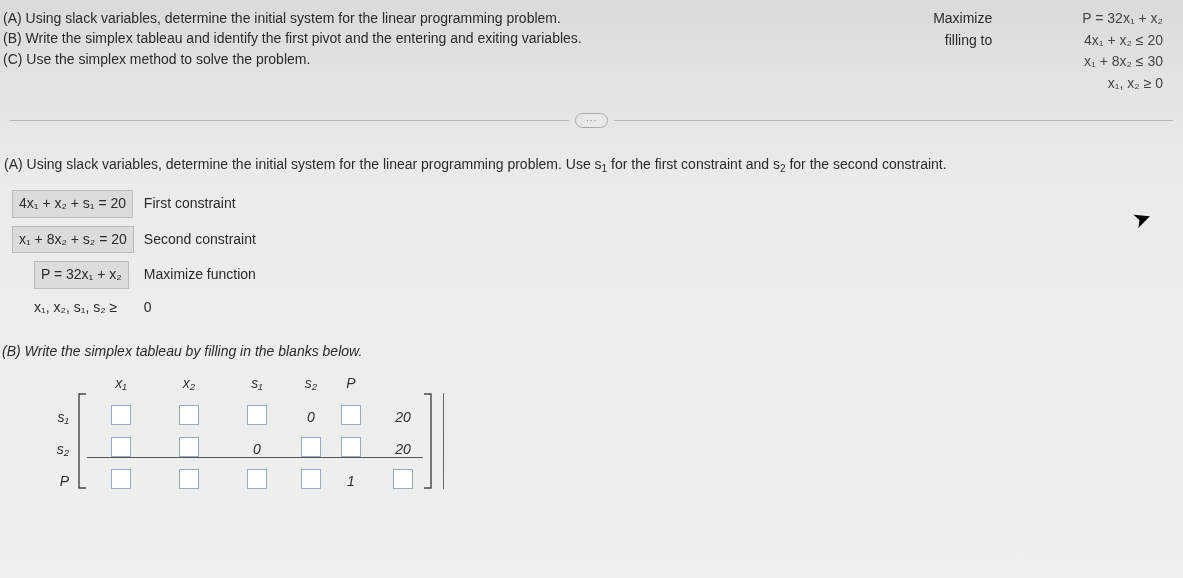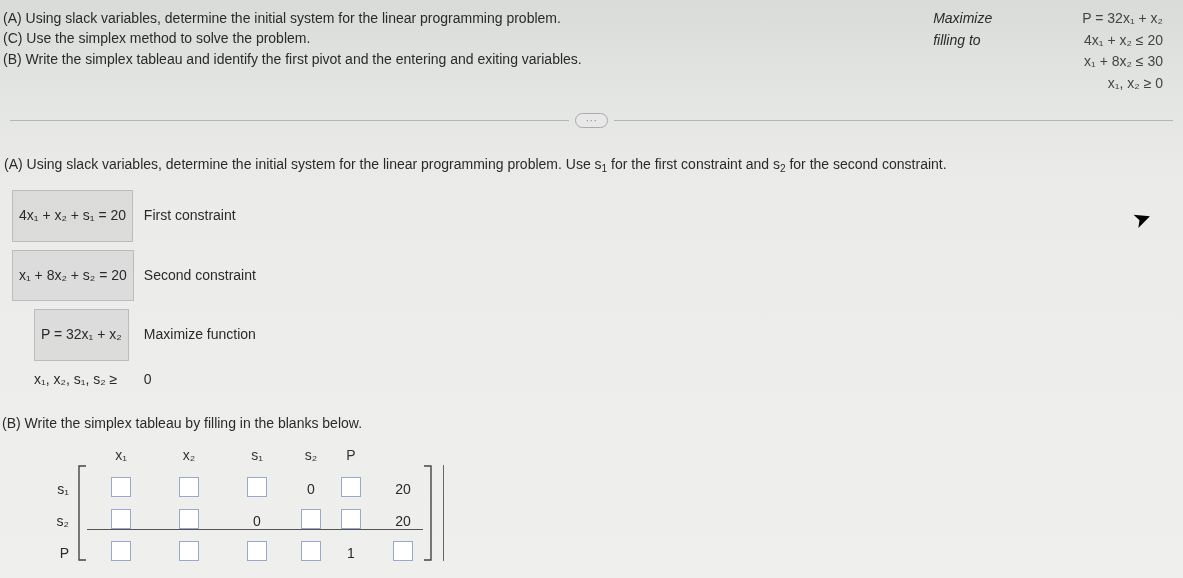--- a/index.html
+++ b/index.html
@@ -23,21 +23,21 @@
     padding-left: 3px;
   }
   .right-block {
     position: absolute;
     top: 8px;
     right: 20px;
     display: flex;
     gap: 90px;
     font-size: 14px;
   }
-  .labels-col { text-align: left; line-height: 1.55; font-style: italic; }
+  .labels-col { text-align: right; line-height: 1.55; }
   .math-col { text-align: right; color: #444; line-height: 1.55; }
   sub { font-size: 0.72em; vertical-align: -0.25em; }
   .divider-wrap {
     display: flex;
     align-items: center;
     width: 100%;
     padding: 0 10px;
   }
   .divider-line {
     flex: 1;
@@ -60,26 +60,27 @@
   }
   .eq-table {
     margin-top: 10px;
     margin-left: 8px;
     border-spacing: 0;
   }
   .eq-table td { padding: 4px 10px 4px 0; vertical-align: middle; }
   .boxed {
     background: rgba(200,200,200,0.45);
     border: 1px solid #bcbcbc;
-    padding: 14px 6px;
+    padding: 2px 6px;
     display: inline-block;
     min-width: 90px;
   }
   .part-b-block {
     padding: 10px 11px 10px 2px;
+    font-style: italic;
   }
   .tableau {
     margin-top: 8px;
     margin-left: 45px;
     font-size: 14px;
   }
   .tableau-row { display: flex; align-items: flex-end; height: 32px; }
   .tableau-row.header { height: 24px; margin-bottom: 2px; }
   .row-label { width: 30px; text-align: right; padding-right: 8px; }
   .cell { width: 68px; text-align: center; display: flex; align-items: center; justify-content: center; }
@@ -130,22 +131,22 @@
     color: #000;
     transform: rotate(-20deg);
   }
 </style>
 </head>
 <body>
 
 <div class="top-section">
   <div class="prompt-list">
     <div>(A) Using slack variables, determine the initial system for the linear programming problem.</div>
+    <div>(B) Write the simplex tableau and identify the first pivot and the entering and exiting variables.</div>
     <div>(C) Use the simplex method to solve the problem.</div>
-    <div>(B) Write the simplex tableau and identify the first pivot and the entering and exiting variables.</div>
   </div>
   <div class="right-block">
     <div class="labels-col">
       <div>Maximize</div>
       <div>filling to</div>
     </div>
     <div class="math-col">
       <div>P = 32x₁ + x₂</div>
       <div>4x₁ + x₂ ≤ 20</div>
       <div>x₁ + 8x₂ ≤ 30</div>

